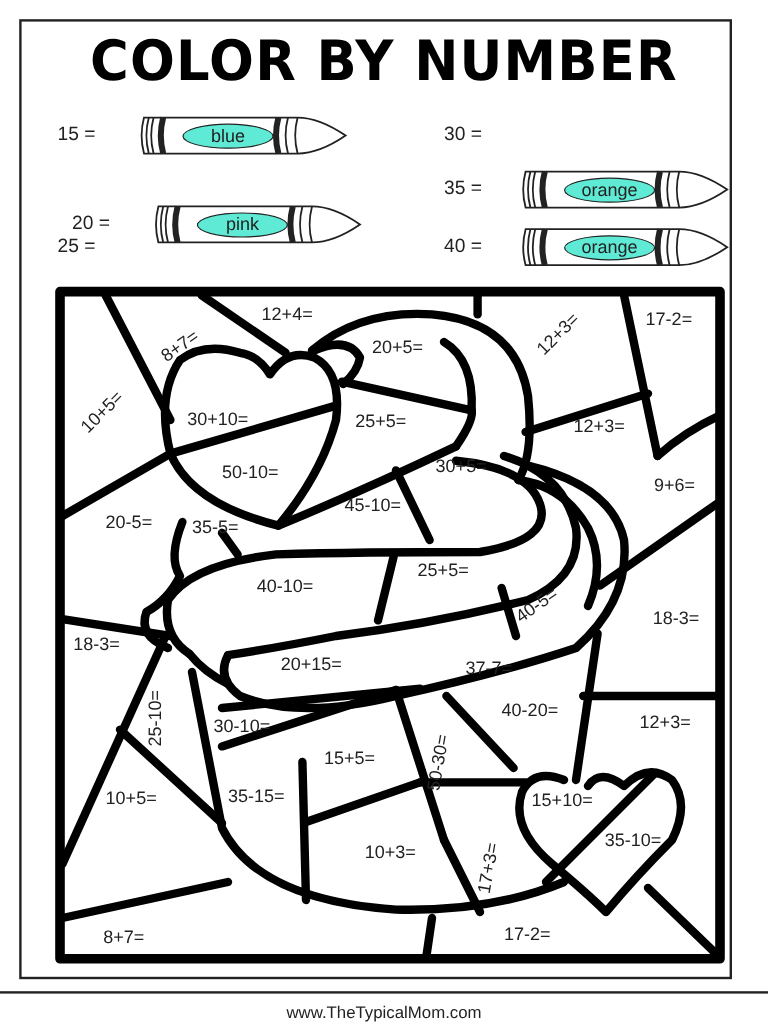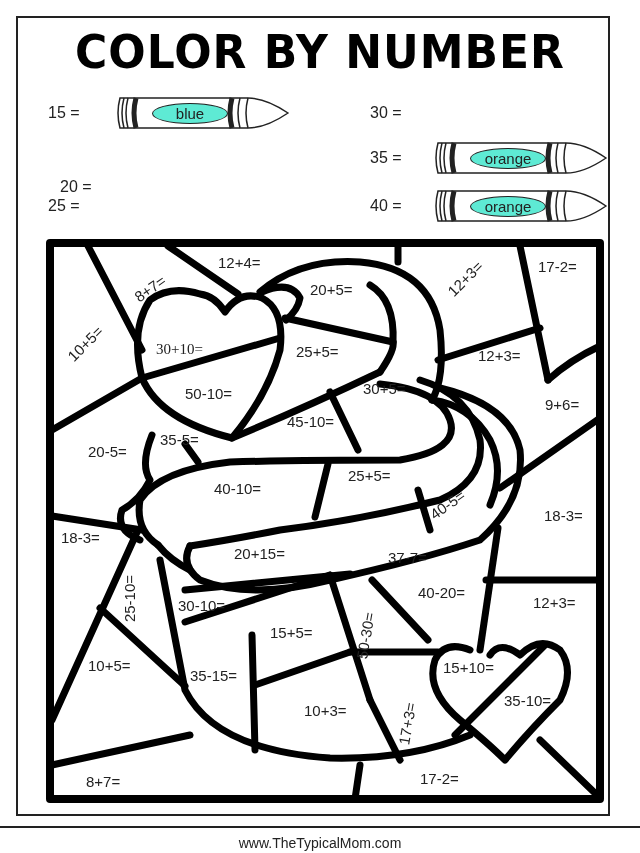--- a/index.html
+++ b/index.html
@@ -35,20 +35,34 @@
           <path d="M116,2 Q112,17 116,32" stroke-width="5"></path>
           <path d="M124,2 Q120,17 124,32"></path>
           <path d="M132,2 Q128,17 132,32"></path>
         </g>
       </svg>
     <span class="crayon-label">blue</span>
   </div>
 </div>
 <div class="key-row" style="left:60px; top:141px;margin-top:29px;">
   <span class="key-num">20 =</span>
+  <div class="crayon">
+    <svg width="176" height="34" viewBox="0 0 176 34">
+        <g fill="none" stroke="#222" stroke-width="1.5">
+          <path d="M4,2 H132 Q150,2 172,17 Q150,32 132,32 H4 Q0,17 4,2 Z"></path>
+          <path d="M8,2 Q4,17 8,32"></path>
+          <path d="M12,2 Q8,17 12,32"></path>
+          <path d="M20,2 Q16,17 20,32" stroke-width="5"></path>
+          <path d="M116,2 Q112,17 116,32" stroke-width="5"></path>
+          <path d="M124,2 Q120,17 124,32"></path>
+          <path d="M132,2 Q128,17 132,32"></path>
+        </g>
+      </svg>
+    <span class="crayon-label">pink</span>
+  </div>
 </div>
 <div class="key-row" style="left:48px; top:189px;">
   <span class="key-num">25 =</span>
 </div>
 <div class="key-row" style="left:370px; top:96px;">
   <span class="key-num" style="width:64px">30 =</span>
 </div>
 <div class="key-row" style="left:370px; top:141px;">
   <span class="key-num" style="width:64px">35 =</span>
   <div class="crayon">
@@ -144,44 +158,44 @@
     <path d="M540,740 L598,796"></path>
   </g>
 </svg>
 
 <div class="eq" style="left:218px; top:254px;">12+4=</div>
 <div class="eq" style="left:133px; top:280px; transform:rotate(-35deg);">8+7=</div>
 <div class="eq" style="left:64px; top:335px; transform:rotate(-45deg);">10+5=</div>
 <div class="eq" style="left:310px; top:281px;">20+5=</div>
 <div class="eq" style="left:444px; top:270px; transform:rotate(-45deg);">12+3=</div>
 <div class="eq" style="left:538px; top:258px;">17-2=</div>
-<div class="eq" style="left:156px; top:341px;font-family:Liberation Serif, serif;">30+10=</div>
+<div class="eq" style="left:156px; top:341px;">30+10=</div>
 <div class="eq" style="left:296px; top:343px;">25+5=</div>
 <div class="eq" style="left:478px; top:347px;">12+3=</div>
 <div class="eq" style="left:185px; top:385px;">50-10=</div>
 <div class="eq" style="left:363px; top:380px;">30+5=</div>
 <div class="eq" style="left:545px; top:396px;">9+6=</div>
-<div class="eq" style="left:88px; top:427px;margin-top:16px;">20-5=</div>
+<div class="eq" style="left:88px; top:427px;">20-5=</div>
 <div class="eq" style="left:160px; top:431px;">35-5=</div>
 <div class="eq" style="left:287px; top:413px;">45-10=</div>
 <div class="eq" style="left:214px; top:480px;">40-10=</div>
 <div class="eq" style="left:348px; top:467px;">25+5=</div>
 <div class="eq" style="left:428px; top:496px; transform:rotate(-35deg);">40-5=</div>
 <div class="eq" style="left:61px; top:529px;">18-3=</div>
 <div class="eq" style="left:544px; top:507px;">18-3=</div>
 <div class="eq" style="left:234px; top:545px;">20+15=</div>
 <div class="eq" style="left:388px; top:549px;">37-7=</div>
 <div class="eq" style="left:106px; top:590px; transform:rotate(-90deg);">25-10=</div>
 <div class="eq" style="left:178px; top:597px;">30-10=</div>
 <div class="eq" style="left:418px; top:584px;">40-20=</div>
 <div class="eq" style="left:533px; top:594px;">12+3=</div>
 <div class="eq" style="left:270px; top:624px;">15+5=</div>
 <div class="eq" style="left:342px; top:627px; transform:rotate(-80deg);">50-30=</div>
 <div class="eq" style="left:88px; top:657px;">10+5=</div>
-<div class="eq" style="left:190px; top:655px;margin-top:12px;">35-15=</div>
+<div class="eq" style="left:190px; top:655px;">35-15=</div>
 <div class="eq" style="left:443px; top:659px;">15+10=</div>
 <div class="eq" style="left:504px; top:692px;">35-10=</div>
 <div class="eq" style="left:304px; top:702px;">10+3=</div>
 <div class="eq" style="left:386px; top:715px; transform:rotate(-80deg);">17+3=</div>
 <div class="eq" style="left:86px; top:773px;">8+7=</div>
 <div class="eq" style="left:420px; top:770px;">17-2=</div>
 
 <div id="footer-line"></div>
 <div id="footer-url">www.TheTypicalMom.com</div>
 

